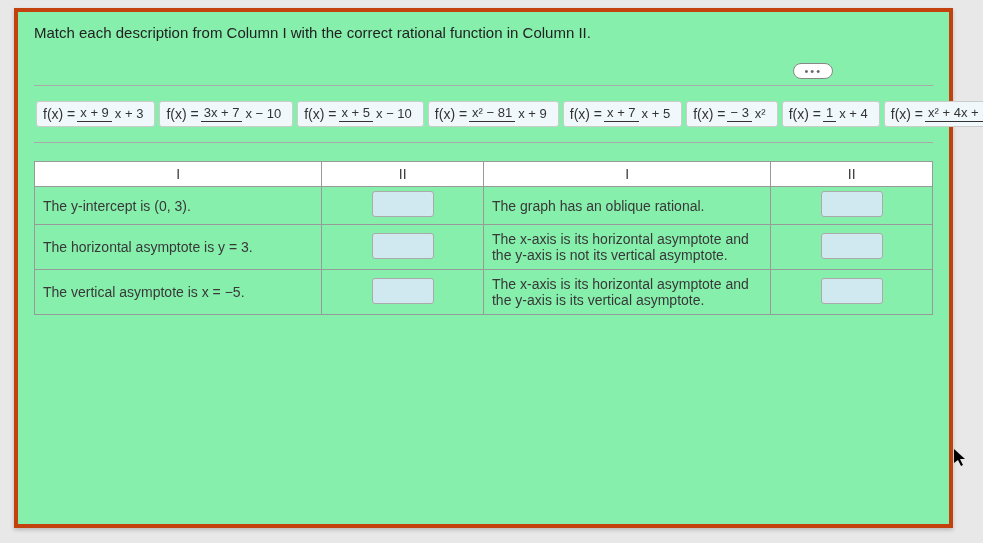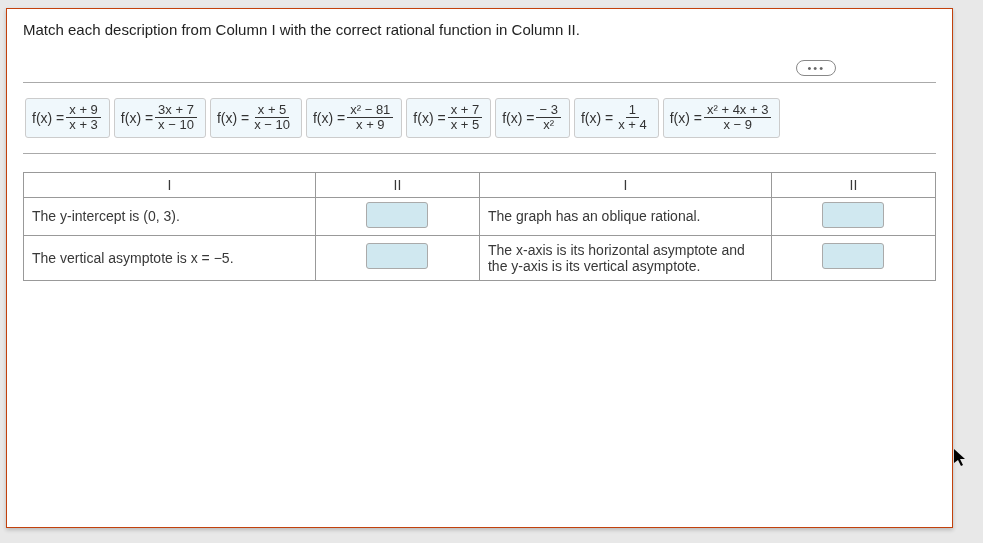--- a/index.html
+++ b/index.html
@@ -5,24 +5,24 @@
   * { box-sizing: border-box; margin: 0; padding: 0; }
   body {
     font-family: Arial, sans-serif;
     background: #e8e8e8;
     width: 983px;
     height: 543px;
     overflow: hidden;
     position: relative;
   }
   .page {
-    background: #ffffff;
-    margin: 8px 30px 8px 6px;
+    background: #86efac;
+    margin: 8px 30px 8px 14px;
     padding: 12px 16px 16px 16px;
-    border: 1px solid #c2410c;
+    border: 4px solid #c2410c;
     box-shadow: 0 2px 4px rgba(0,0,0,0.2);
     height: 520px;
   }
   .instruction1 {
     font-size: 15px;
     color: #222;
     margin-bottom: 22px;
   }
   .ellipsis-container {
     display: flex;
@@ -58,21 +58,21 @@
     padding: 4px 6px;
     cursor: move;
     display: flex;
     align-items: center;
     font-size: 14px;
     color: #333;
     white-space: nowrap;
   }
   .frac {
     display: inline-flex;
-    flex-direction: column;
+    flex-direction: row;
     align-items: center;
     vertical-align: middle;
     font-size: 13px;
     line-height: 1.1;
     margin: 0 2px;
   }
   .frac .num { border-bottom: 1px solid #333; padding: 0 3px; }
   .frac .den { padding: 0 3px; }
   .instruction2 {
     font-size: 14.5px;
@@ -209,20 +209,26 @@
       </tr>
     </thead>
     <tbody id="match-body">
         <tr>
           <td class="desc">The y-intercept is (0, 3).</td>
           <td class="drop"><span class="dropzone"></span></td>
           <td class="desc">The graph has an oblique rational.</td>
           <td class="drop"><span class="dropzone"></span></td>
         </tr>
         <tr>
+          <td class="desc">The horizontal asymptote is y = 3.</td>
+          <td class="drop"><span class="dropzone"></span></td>
+          <td class="desc">The x-axis is its horizontal asymptote and the y-axis is not its vertical asymptote.</td>
+          <td class="drop"><span class="dropzone"></span></td>
+        </tr>
+        <tr>
           <td class="desc">The vertical asymptote is x = −5.</td>
           <td class="drop"><span class="dropzone"></span></td>
           <td class="desc">The x-axis is its horizontal asymptote and the y-axis is its vertical asymptote.</td>
           <td class="drop"><span class="dropzone"></span></td>
         </tr>
       </tbody>
   </table>
 
 </div>
 

